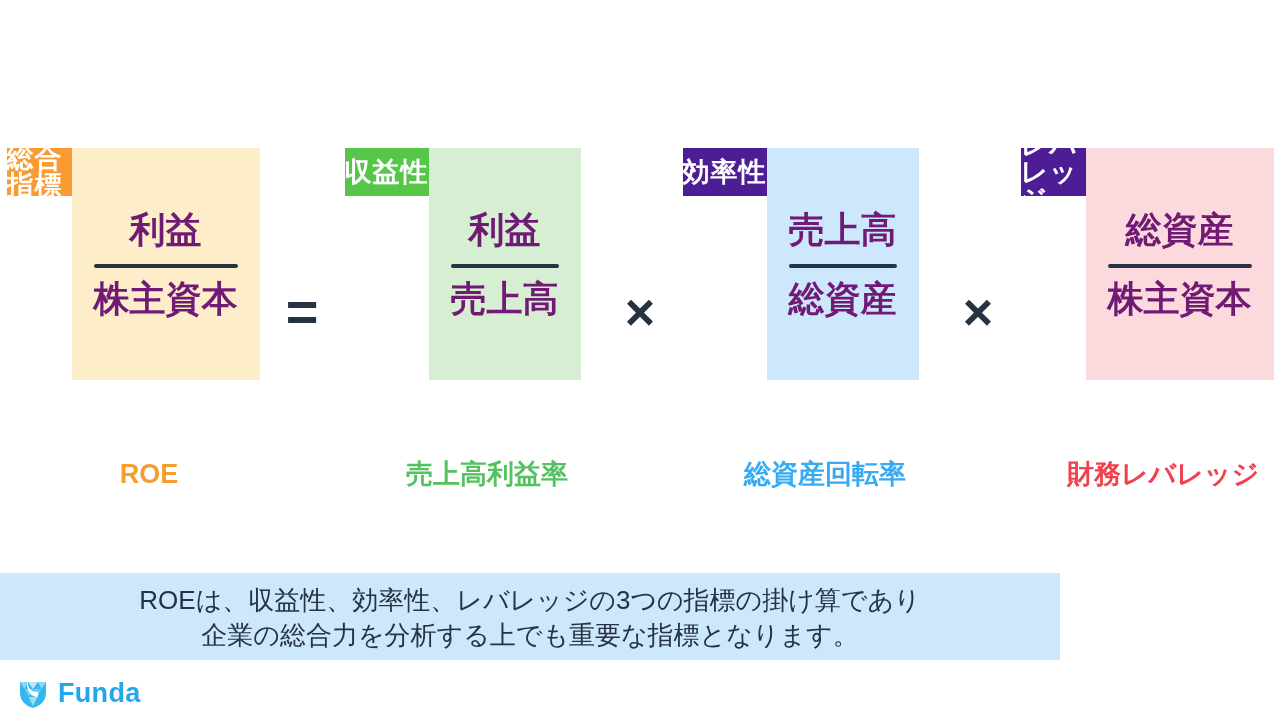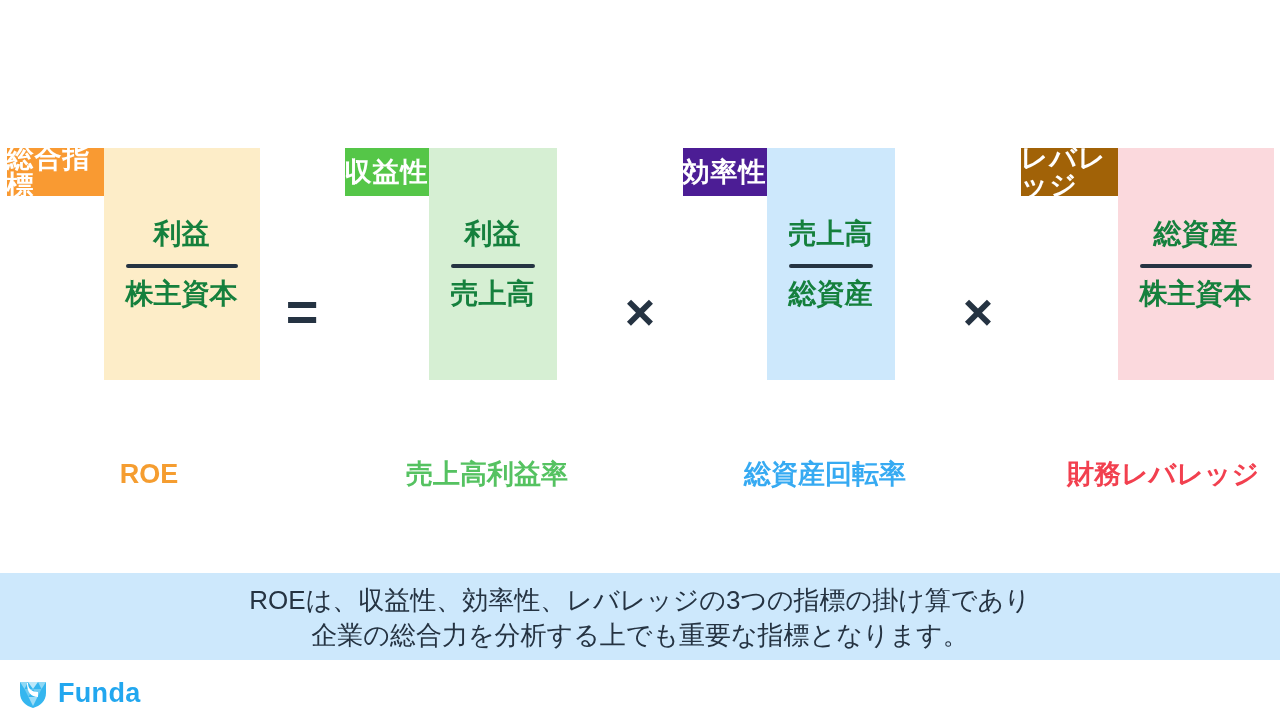--- a/index.html
+++ b/index.html
@@ -48,23 +48,23 @@
     padding:0 22px;
   }
 
   .frac {
     width:100%;
     display:flex;
     flex-direction:column;
     align-items:center;
   }
   .frac-num, .frac-den {
-    font-size:28px;
-    font-weight:bold;
-    color:#15803d;
+    font-size:36px;
+    font-weight:bold;
+    color:#701a75;
     line-height:1.15;
     white-space:nowrap;
   }
   .frac-num { margin-bottom:10px; }
   .frac-bar {
     width:100%;
     height:4px;
     background:#253342;
     border-radius:2px;
     margin:4px 0 10px 0;
@@ -103,21 +103,21 @@
     font-weight:bold;
     white-space:nowrap;
     line-height:1;
   }
   .label-gap { flex:0 0 85px; }
 
   
   .banner {
     position:absolute;
     left:0; top:573px;
-    width:1280px; height:87px;
+    width:1060px; height:87px;
     background:#cde8fc;
     display:flex;
     flex-direction:column;
     align-items:center;
     justify-content:center;
     padding-top:2px;
   }
   .banner-line {
     color:#253342;
     font-size:26px;
@@ -189,21 +189,21 @@
           <div class="frac-num">売上高</div>
           <div class="frac-bar"></div>
           <div class="frac-den">総資産</div>
         </div>
       </div>
     </div>
 
     <div class="op times">×</div>
 
     <div class="card">
-      <div class="card-header" style="background:#a16207">
+      <div class="card-header" style="background:#4c1d95">
         <span>レバレッジ</span>
       </div>
       <div class="card-body" style="background:#fbd9dd">
         <div class="frac">
           <div class="frac-num">総資産</div>
           <div class="frac-bar"></div>
           <div class="frac-den">株主資本</div>
         </div>
       </div>
     </div>

